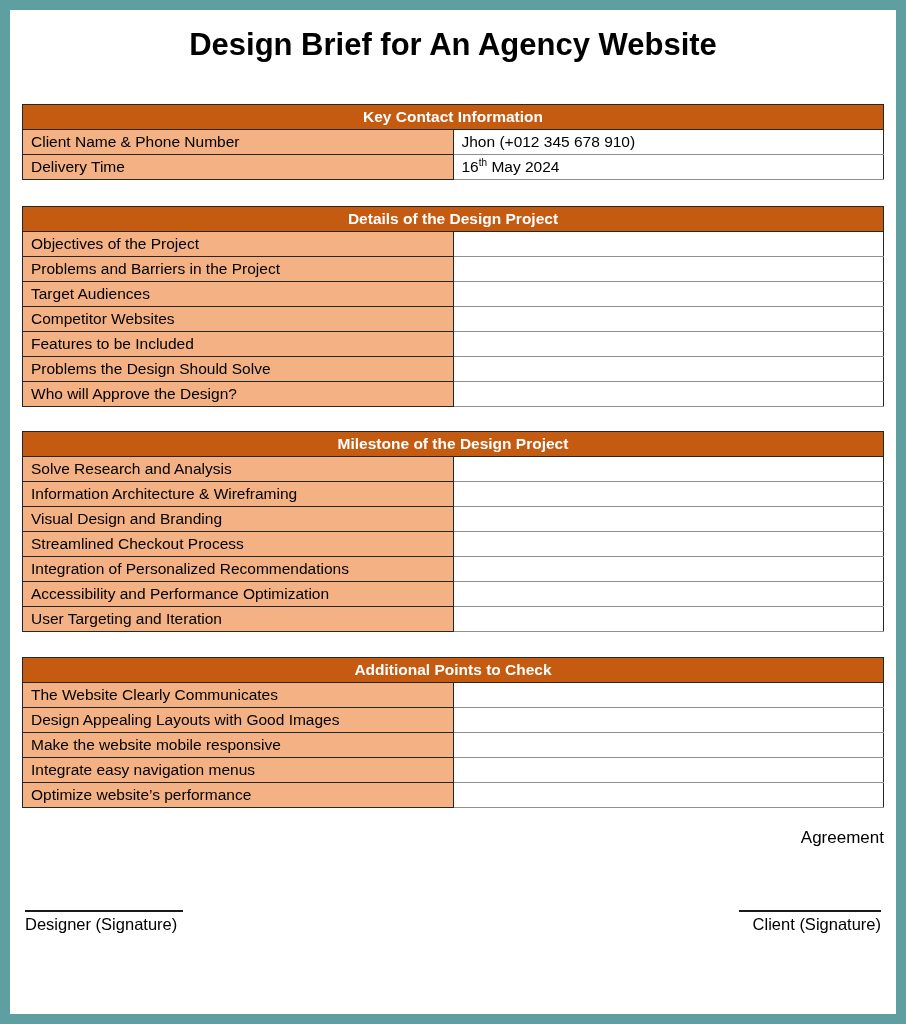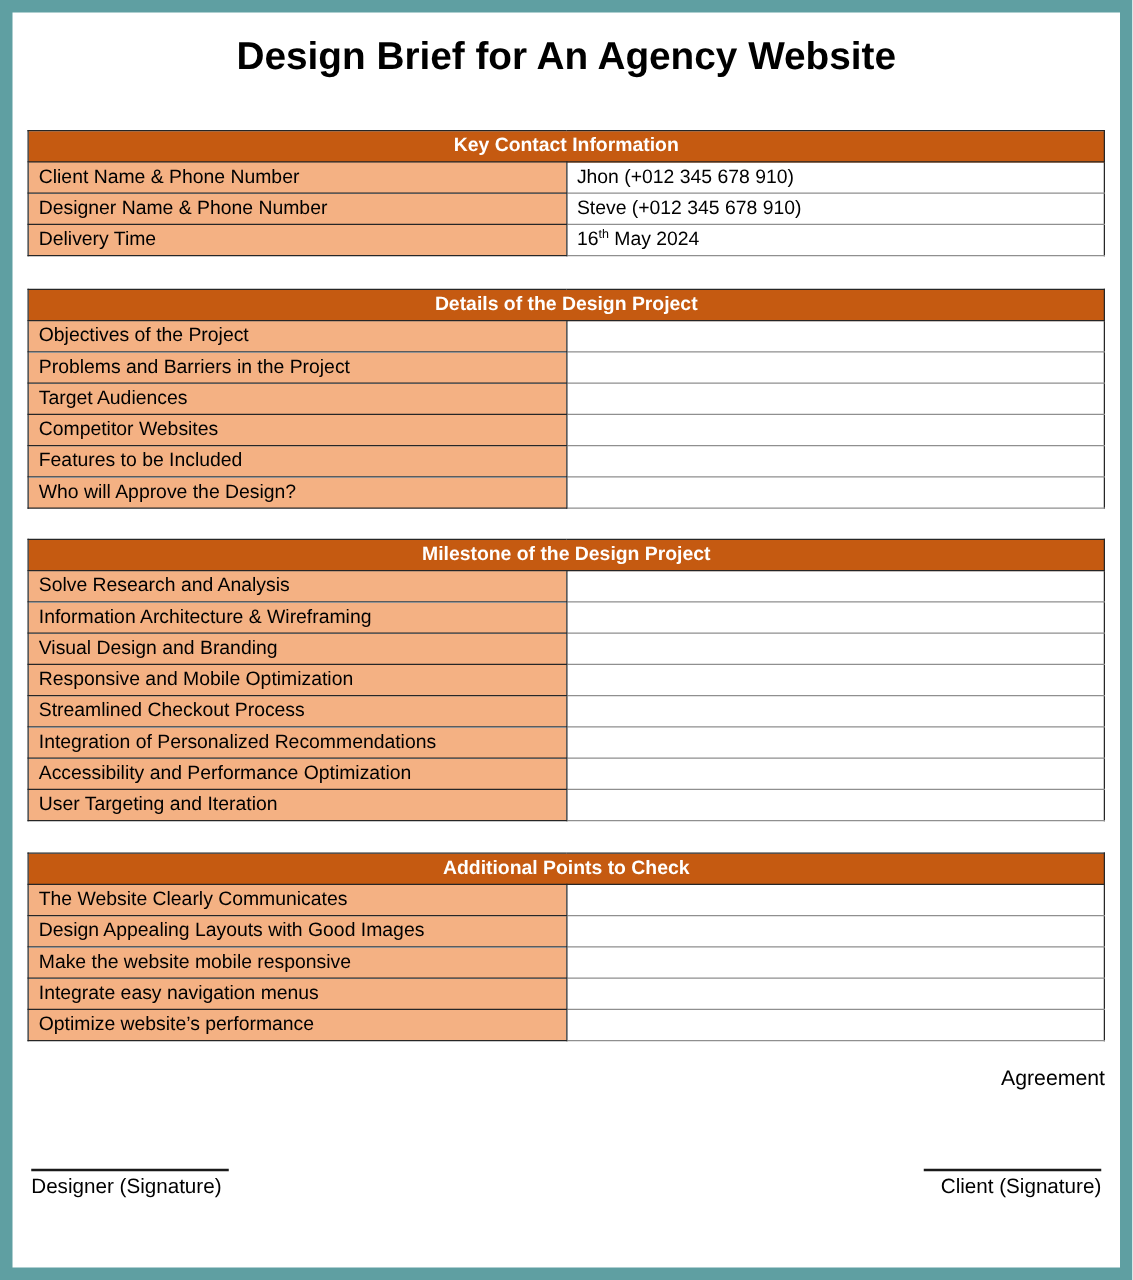--- a/index.html
+++ b/index.html
@@ -109,24 +109,20 @@
         <tr>
           <th colspan="2">Key Contact Information</th>
         </tr>
       </thead>
       <tbody>
         <tr>
           <td class="label-cell">Client Name &amp; Phone Number</td>
           <td class="value-cell">Jhon (+012 345 678 910)</td>
         </tr>
         <tr>
-          <td class="label-cell">Designer Name &amp; Phone Number</td>
-          <td class="value-cell">Steve (+012 345 678 910)</td>
-        </tr>
-        <tr>
           <td class="label-cell">Delivery Time</td>
           <td class="value-cell"><span>16</span><sup>th</sup><span> May 2024</span></td>
         </tr>
       </tbody>
     </table>
 
     <table class="brief-table t2">
       <thead>
         <tr>
           <th colspan="2">Details of the Design Project</th>
@@ -147,20 +143,24 @@
         </tr>
         <tr>
           <td class="label-cell">Competitor Websites</td>
           <td class="value-cell"></td>
         </tr>
         <tr>
           <td class="label-cell">Features to be Included</td>
           <td class="value-cell"></td>
         </tr>
         <tr>
+          <td class="label-cell">Problems the Design Should Solve</td>
+          <td class="value-cell"></td>
+        </tr>
+        <tr>
           <td class="label-cell">Who will Approve the Design?</td>
           <td class="value-cell"></td>
         </tr>
       </tbody>
     </table>
 
     <table class="brief-table t3">
       <thead>
         <tr>
           <th colspan="2">Milestone of the Design Project</th>
@@ -170,24 +170,20 @@
         <tr>
           <td class="label-cell">Solve Research and Analysis</td>
           <td class="value-cell"></td>
         </tr>
         <tr>
           <td class="label-cell">Information Architecture &amp; Wireframing</td>
           <td class="value-cell"></td>
         </tr>
         <tr>
           <td class="label-cell">Visual Design and Branding</td>
-          <td class="value-cell"></td>
-        </tr>
-        <tr>
-          <td class="label-cell">Responsive and Mobile Optimization</td>
           <td class="value-cell"></td>
         </tr>
         <tr>
           <td class="label-cell">Streamlined Checkout Process</td>
           <td class="value-cell"></td>
         </tr>
         <tr>
           <td class="label-cell">Integration of Personalized Recommendations</td>
           <td class="value-cell"></td>
         </tr>

